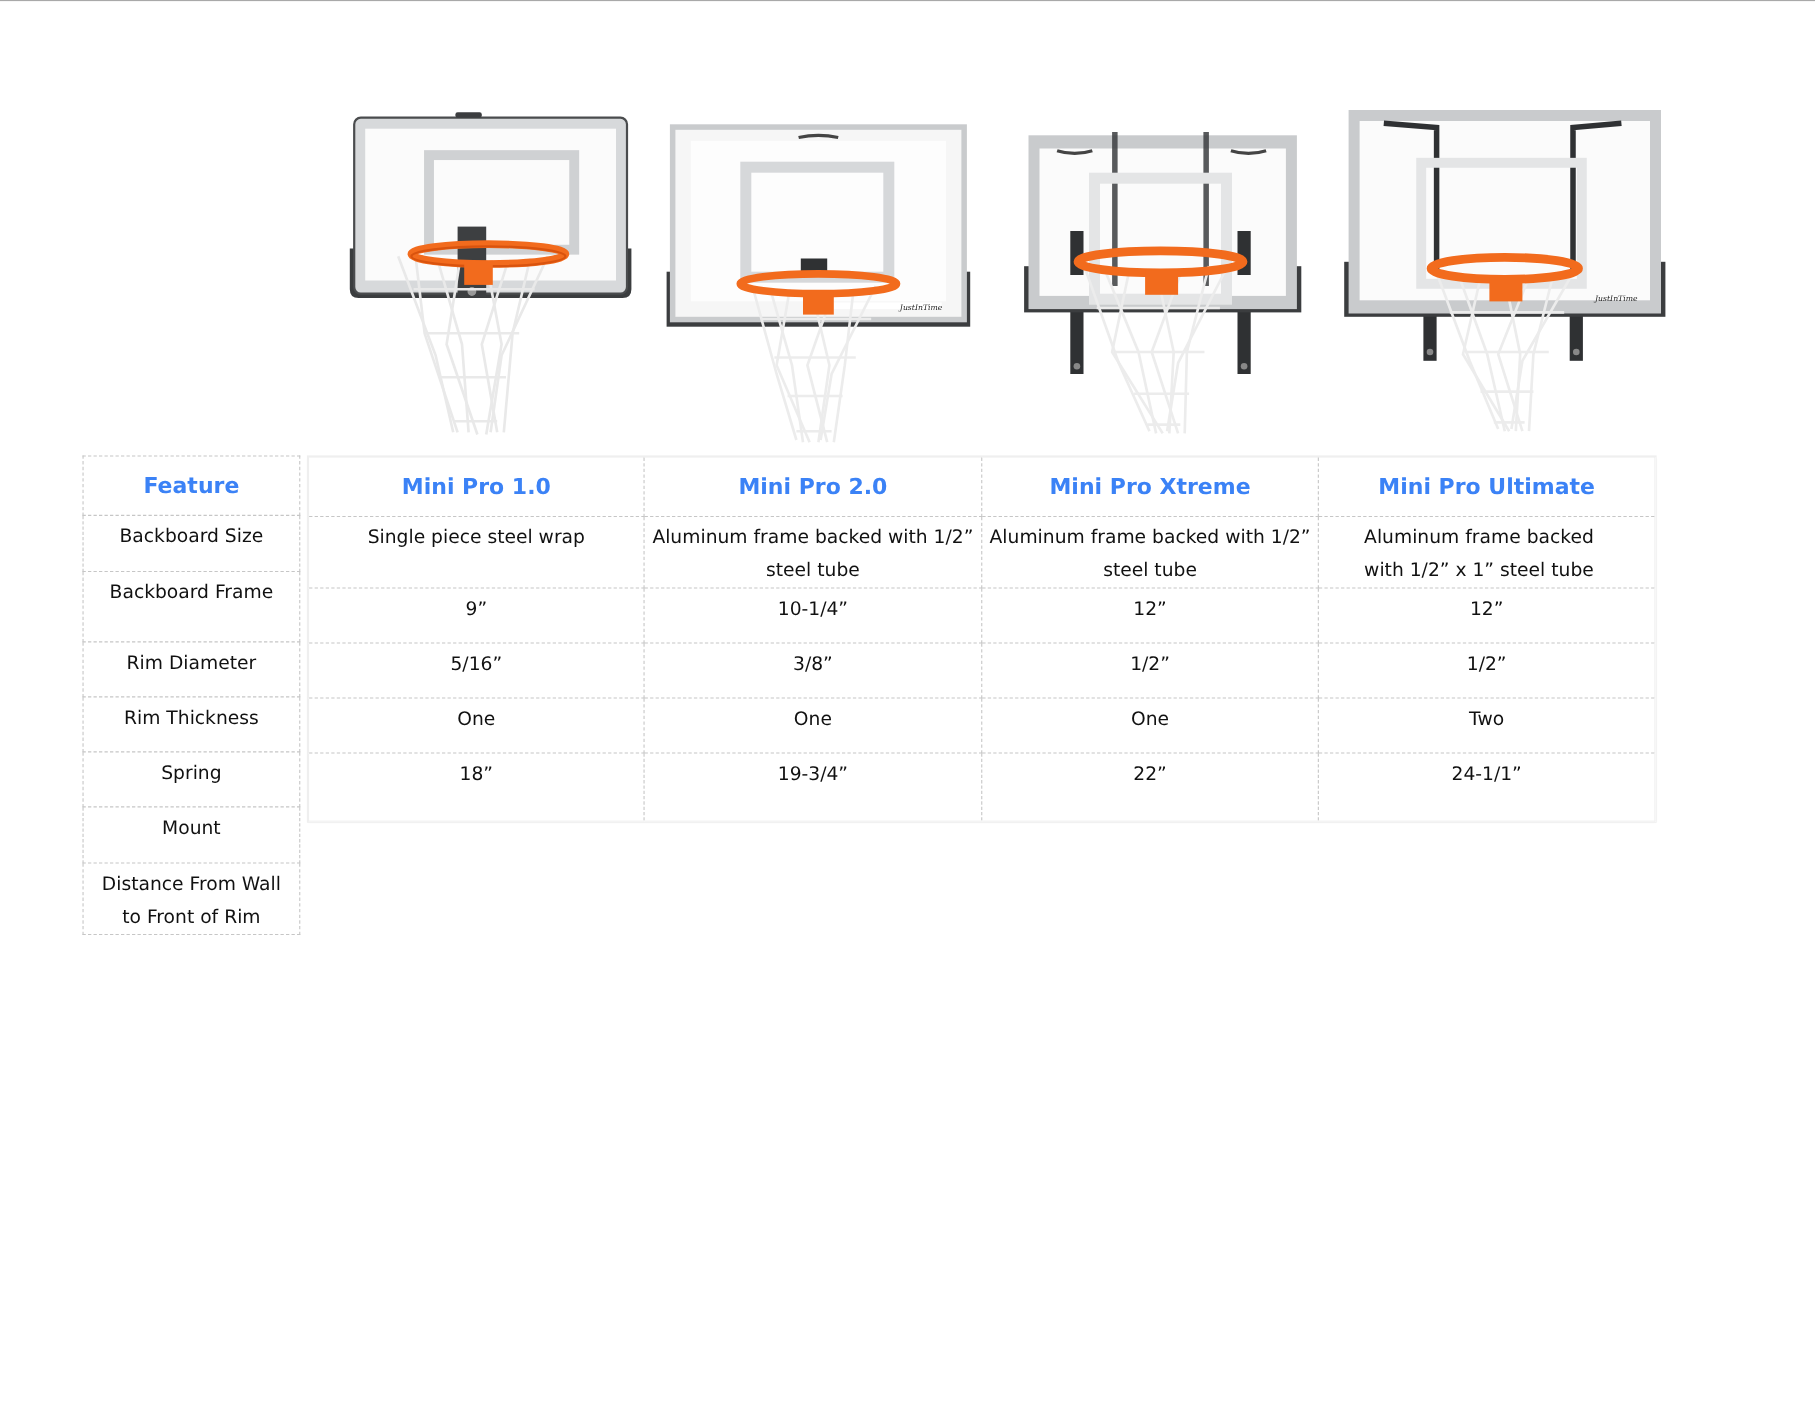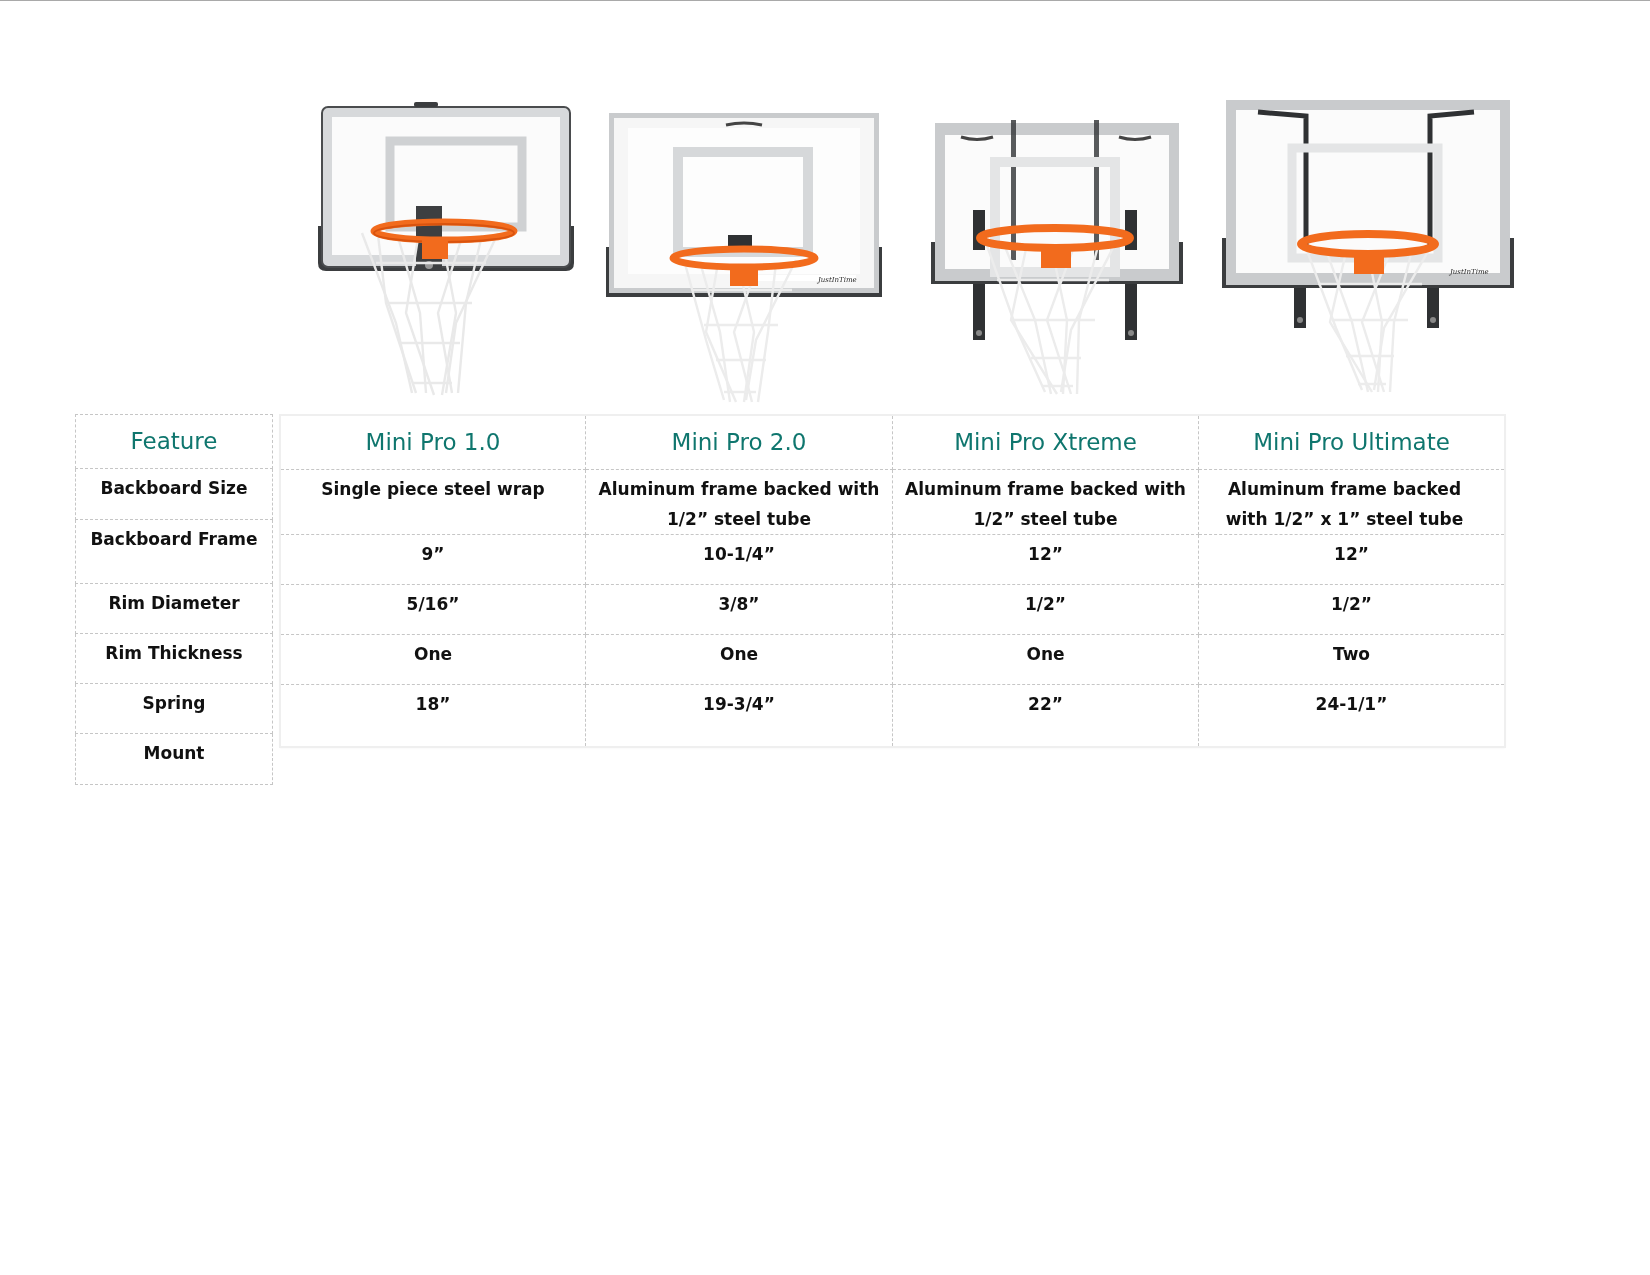--- a/index.html
+++ b/index.html
@@ -22,28 +22,28 @@
   }
   .main-table {
     position: absolute; left: 280px; top: 415px; width: 1224px;
     border-collapse: collapse;
     box-shadow: 0 0 0 1px #efefef, 0 1px 2px rgba(0,0,0,0.06);
   }
   table { table-layout: fixed; }
   td, th {
     border: 1px dashed #c6c6c6;
     text-align: center; vertical-align: top;
-    padding: 0; font-weight: bold;
+    padding: 0; font-weight: normal;
     font-size: 17px; line-height: 30px; color: #111;
   }
   .main-table td:first-child, .main-table th:first-child { border-left: 1px solid #efefef; }
   .main-table td:last-child, .main-table th:last-child { border-right: 1px solid #efefef; }
   .main-table tr:first-child th { border-top: 1px solid #efefef; }
   .main-table tr:last-child td { border-bottom: 1px solid #efefef; }
-  th.hdr { font-weight: normal; font-size: 23px; line-height: 53px; height: 53px; color: #0f766e; }
+  th.hdr { font-weight: bold; font-size: 20px; line-height: 53px; height: 53px; color: #3b82f6; }
   td.cell { padding-top: 4px; }
   .r1 { height: 51px; }
   .r2 { height: 64px; }
   .r3 { height: 50px; }
   .r4 { height: 50px; }
   .r5 { height: 50px; }
   .r6 { height: 51px; }
   .r7 { height: 62px; }
   .r8 { height: 50px; }
 </style>
@@ -198,20 +198,23 @@
       </tr>
   <tr class="r4">
         <td class="cell">Rim Thickness</td>
       </tr>
   <tr class="r5">
         <td class="cell">Spring</td>
       </tr>
   <tr class="r6">
         <td class="cell">Mount</td>
       </tr>
+  <tr class="r7">
+        <td class="cell" style="padding-left:10px;padding-right:10px;">Distance From Wall to Front of Rim</td>
+      </tr>
 </tbody>
   </table>
 
 <table class="main-table">
   <colgroup>
       <col style="width:305px">
       <col style="width:307px">
       <col style="width:306px">
       <col style="width:306px">
     </colgroup>

